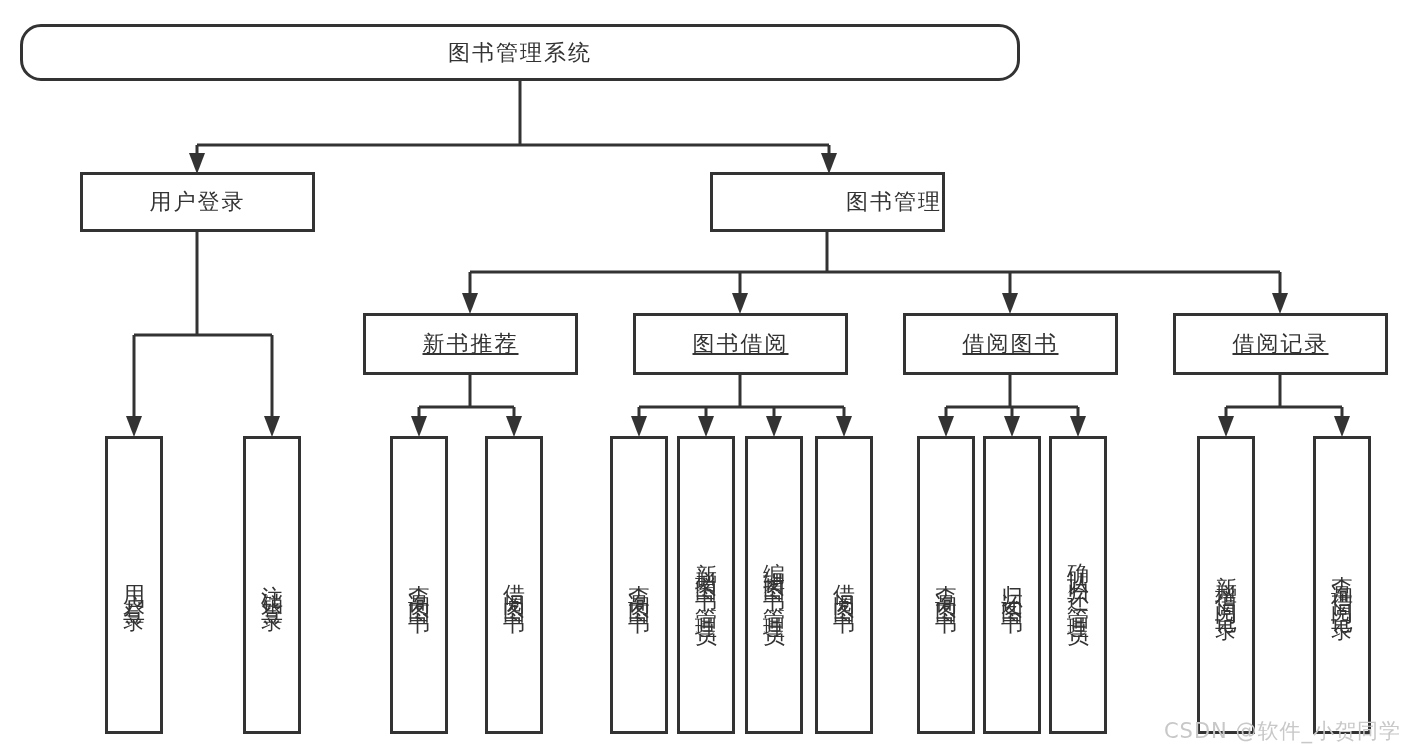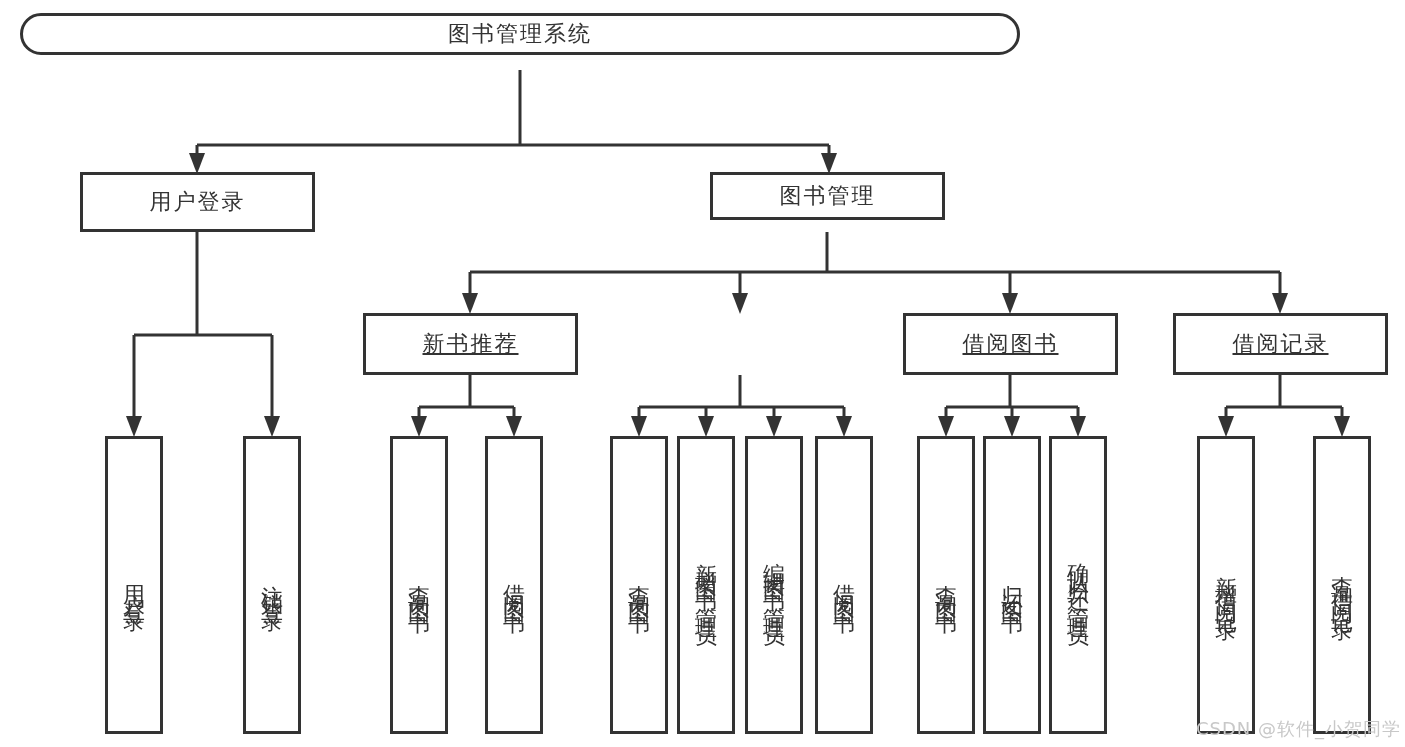--- a/index.html
+++ b/index.html
@@ -29,23 +29,23 @@
     display: flex;
     align-items: center;
     justify-content: center;
     color: #333333;
   }
   .hnode {
     font-size: 22px;
     letter-spacing: 2px;
     white-space: nowrap;
   }
-  .root-node   { left: 20px;  top: 13px;  width: 1000px; height: 42px; border-radius: 21px; }
+  .root-node   { left: 20px;  top: 24px;  width: 1000px; height: 57px; border-radius: 21px; }
   .l2-a        { left: 80px;  top: 172px; width: 235px;  height: 60px; }
-  .l2-b        { left: 710px; top: 172px; width: 235px;  height: 48px; }
+  .l2-b        { left: 710px; top: 172px; width: 235px;  height: 60px; justify-content: flex-end; }
   .l3          { top: 313px;  width: 215px; height: 62px; text-decoration: underline; }
   .l3-a { left: 363px; }
   .l3-b { left: 633px; }
   .l3-c { left: 903px; }
   .l3-d { left: 1173px; }
   .leaf {
     top: 436px;
     width: 58px;
     height: 298px;
   }
@@ -54,21 +54,21 @@
     text-orientation: mixed;
     font-size: 22px;
     letter-spacing: 9px;
     line-height: 1;
     white-space: nowrap;
   }
   .watermark {
     position: absolute;
     right: 4px;
     top: 717px;
-    font-size: 18px;
+    font-size: 21px;
     color: #c8c8c8;
     letter-spacing: 1px;
     white-space: nowrap;
     z-index: 5;
   }
 </style>
 </head>
 <body>
 
 <div class="canvas">
@@ -153,20 +153,23 @@
   <div class="node hnode l2-a">
     <span>用户登录</span>
   </div>
   <div class="node hnode l2-b">
     <span>图书管理</span>
   </div>
 
   <div class="node hnode l3 l3-a">
     <span>新书推荐</span>
   </div>
+  <div class="node hnode l3 l3-b">
+    <span>图书借阅</span>
+  </div>
   <div class="node hnode l3 l3-c">
     <span>借阅图书</span>
   </div>
   <div class="node hnode l3 l3-d">
     <span>借阅记录</span>
   </div>
 
   <div class="node leaf" style="left:105px">
     <span class="vtext">用户登录</span>
   </div>

